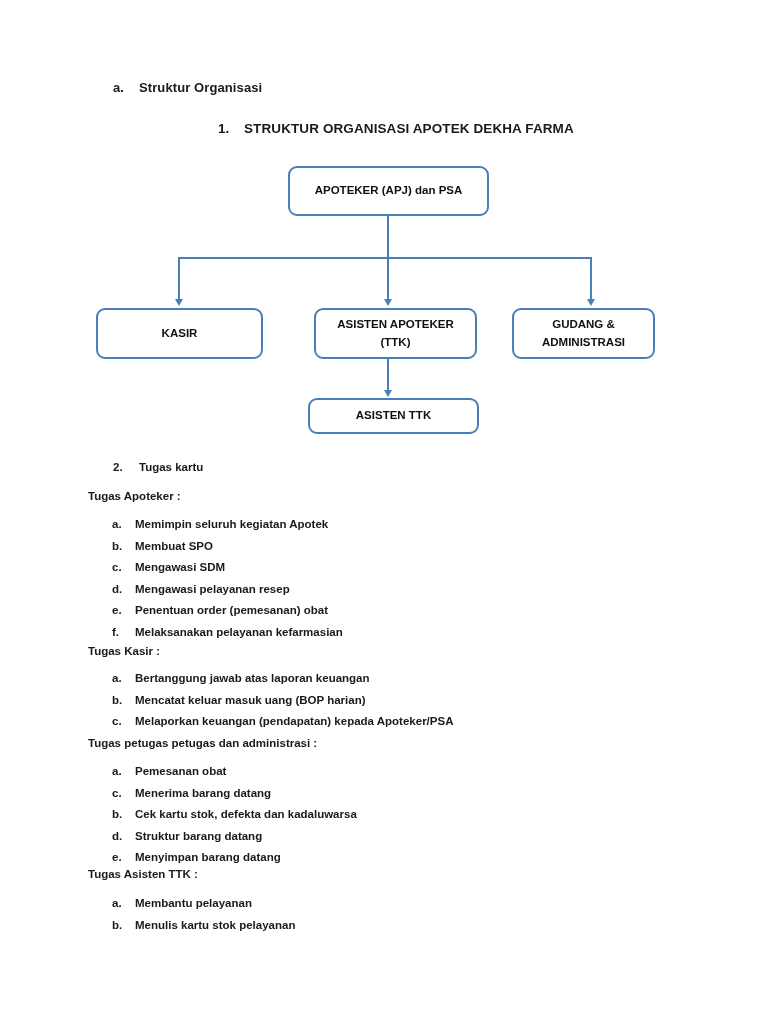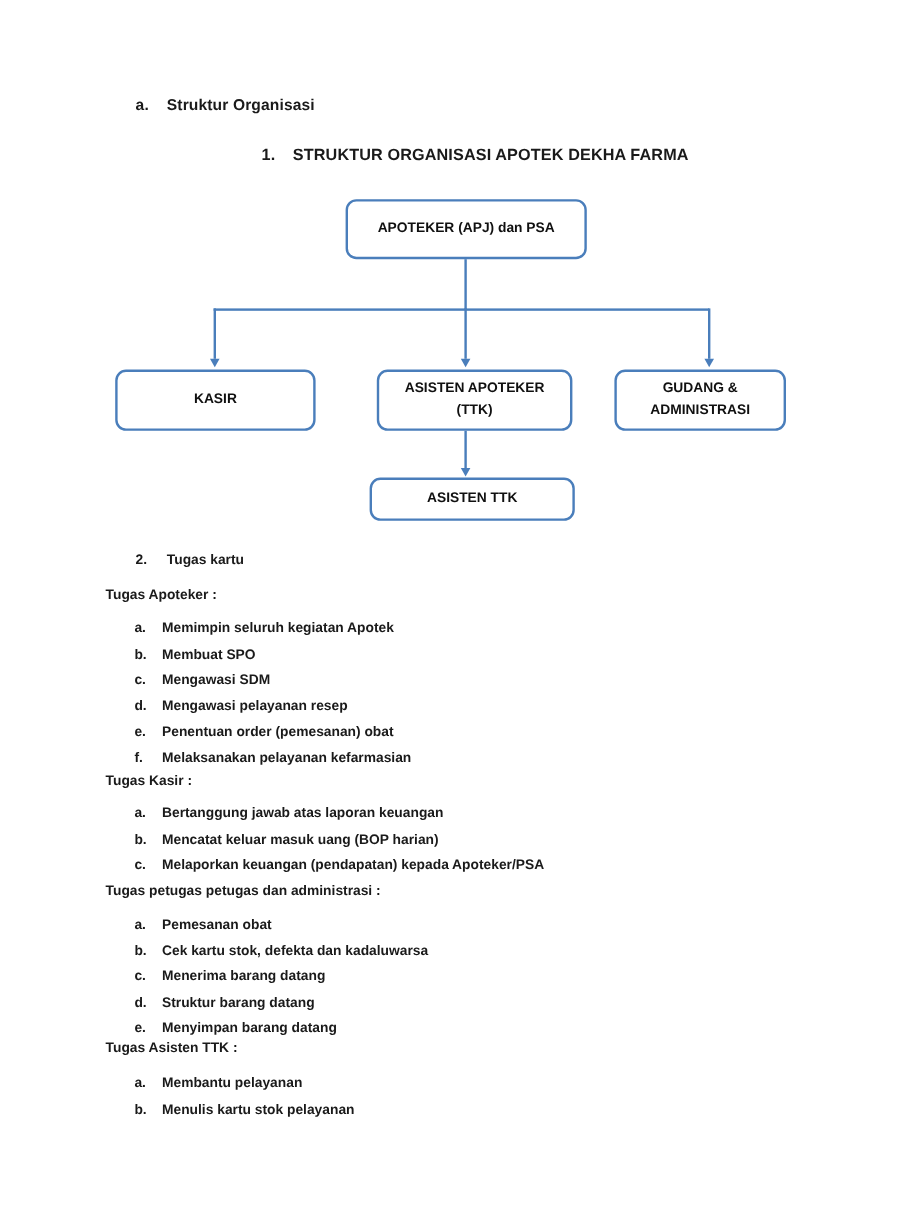--- a/index.html
+++ b/index.html
@@ -190,22 +190,22 @@
       </div>
       <div class="abs lead" style="top: 645px;">Tugas Kasir :</div>
       <div class="list" style="top: 672px;">
         <div class="row"><span class="marker">a.</span><span>Bertanggung jawab atas laporan keuangan</span></div>
         <div class="row"><span class="marker">b.</span><span>Mencatat keluar masuk uang (BOP harian)</span></div>
         <div class="row"><span class="marker">c.</span><span>Melaporkan keuangan (pendapatan) kepada Apoteker/PSA</span></div>
       </div>
       <div class="abs lead" style="top: 737px;">Tugas petugas petugas dan administrasi :</div>
       <div class="list" style="top: 765px;">
         <div class="row"><span class="marker">a.</span><span>Pemesanan obat</span></div>
+        <div class="row"><span class="marker">c.</span><span>Menerima barang datang</span></div>
         <div class="row"><span class="marker">b.</span><span>Cek kartu stok, defekta dan kadaluwarsa</span></div>
-        <div class="row"><span class="marker">c.</span><span>Menerima barang datang</span></div>
         <div class="row"><span class="marker">d.</span><span>Struktur barang datang</span></div>
         <div class="row"><span class="marker">e.</span><span>Menyimpan barang datang</span></div>
       </div>
       <div class="abs lead" style="top: 868px;">Tugas Asisten TTK :</div>
       <div class="list" style="top: 897px;">
         <div class="row"><span class="marker">a.</span><span>Membantu pelayanan</span></div>
         <div class="row"><span class="marker">b.</span><span>Menulis kartu stok pelayanan</span></div>
       </div>
     </div>
 

